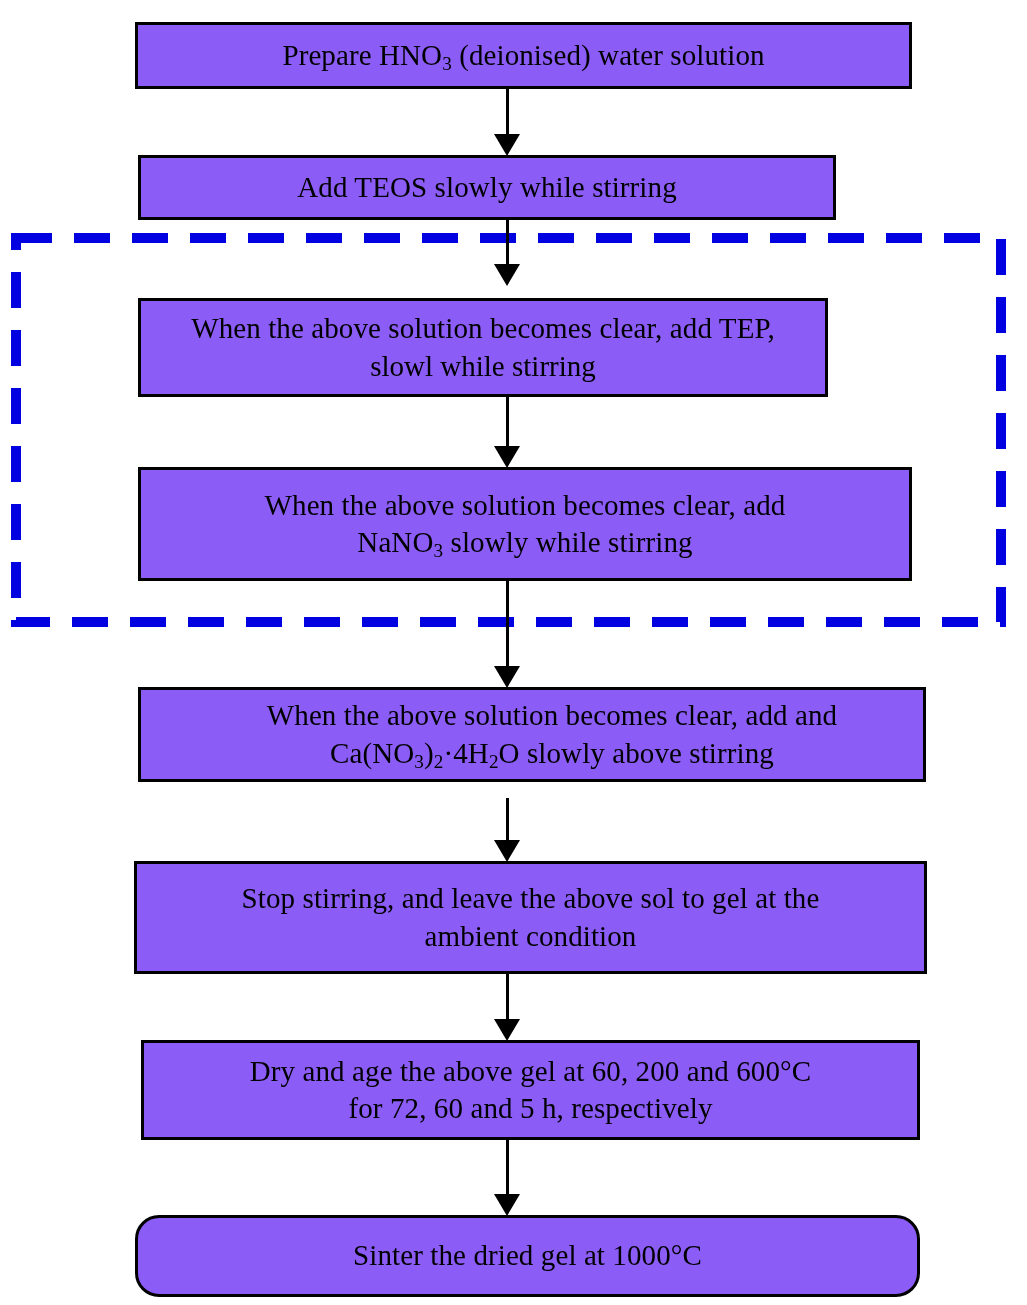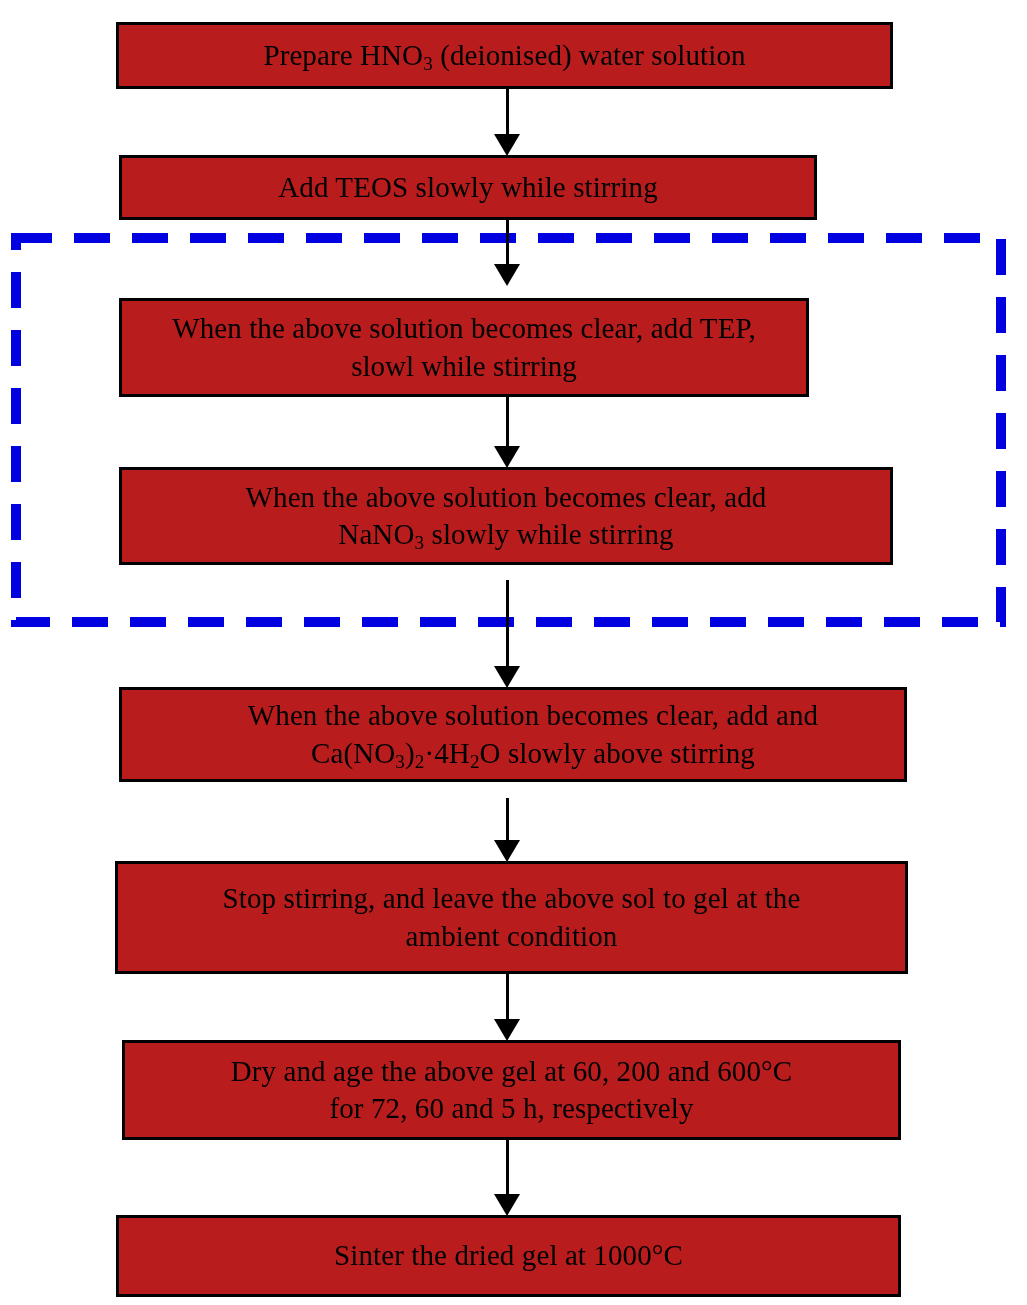--- a/index.html
+++ b/index.html
@@ -16,26 +16,27 @@
     width: 1027px;
     height: 1305px;
     background: #ffffff;
     overflow: hidden;
   }
   
   .node {
     position: absolute;
     box-sizing: border-box;
     border: 3px solid #000000;
-    background: #b91c1c;
+    background: #8b5cf6;
     display: flex;
     align-items: center;
     justify-content: center;
     text-align: center;
     z-index: 3;
+    margin-left: 19px;
   }
   .node-text {
     display: block;
     width: 100%;
     font-size: 29px;
     line-height: 1.28;
     color: #000000;
     letter-spacing: 0.1px;
     padding: 0 14px;
     box-sizing: border-box;
@@ -101,37 +102,37 @@
   </div>
 
   <div class="node" style="left:119px; top:155px; width:698px; height:65px;">
     <span class="node-text"><span>Add TEOS slowly while stirring</span></span>
   </div>
 
   <div class="node" style="left:119px; top:298px; width:690px; height:99px;">
     <span class="node-text"><span>When the above solution becomes clear, add TEP,</span><br><span class="gap">slowl   while stirring</span></span>
   </div>
 
-  <div class="node" style="left:119px; top:467px; width:774px; height:98px;">
+  <div class="node" style="left:119px; top:467px; width:774px; height:114px;">
     <span class="node-text"><span>When the above solution becomes clear, add</span><br><span>NaNO</span><sub>3</sub><span> slowly while stirring</span></span>
   </div>
 
   <div class="node" style="left:119px; top:687px; width:788px; height:95px;padding-left:40px;">
     <span class="node-text"><span>When the above solution becomes clear, add and</span><br><span>Ca(NO</span><sub>3</sub><span>)</span><sub>2</sub><span>·4H</span><sub>2</sub><span>O slowly above stirring</span></span>
   </div>
 
   <div class="node" style="left:115px; top:861px; width:793px; height:113px;">
     <span class="node-text"><span>Stop stirring, and leave the above sol to gel at the</span><br><span>ambient condition</span></span>
   </div>
 
   <div class="node" style="left:122px; top:1040px; width:779px; height:100px;">
     <span class="node-text"><span>Dry and age the above gel at 60, 200 and 600°C</span><br><span>for 72, 60 and 5 h, respectively</span></span>
   </div>
 
-  <div class="node" style="left:116px; top:1215px; width:785px; height:82px;">
+  <div class="node" style="left:116px; top:1215px; width:785px; height:82px;border-radius:24px;">
     <span class="node-text"><span>Sinter the dried gel at 1000°C</span></span>
   </div>
 
   <div class="connector" style="left:494px; top:89px; width:26px; height:67px;">
     <span class="stem" style="height:46px;"></span>
       <span class="head"></span>
   </div>
 
   <div class="connector" style="left:494px; top:220px; width:26px; height:66px;">
     <span class="stem" style="height:45px;"></span>

